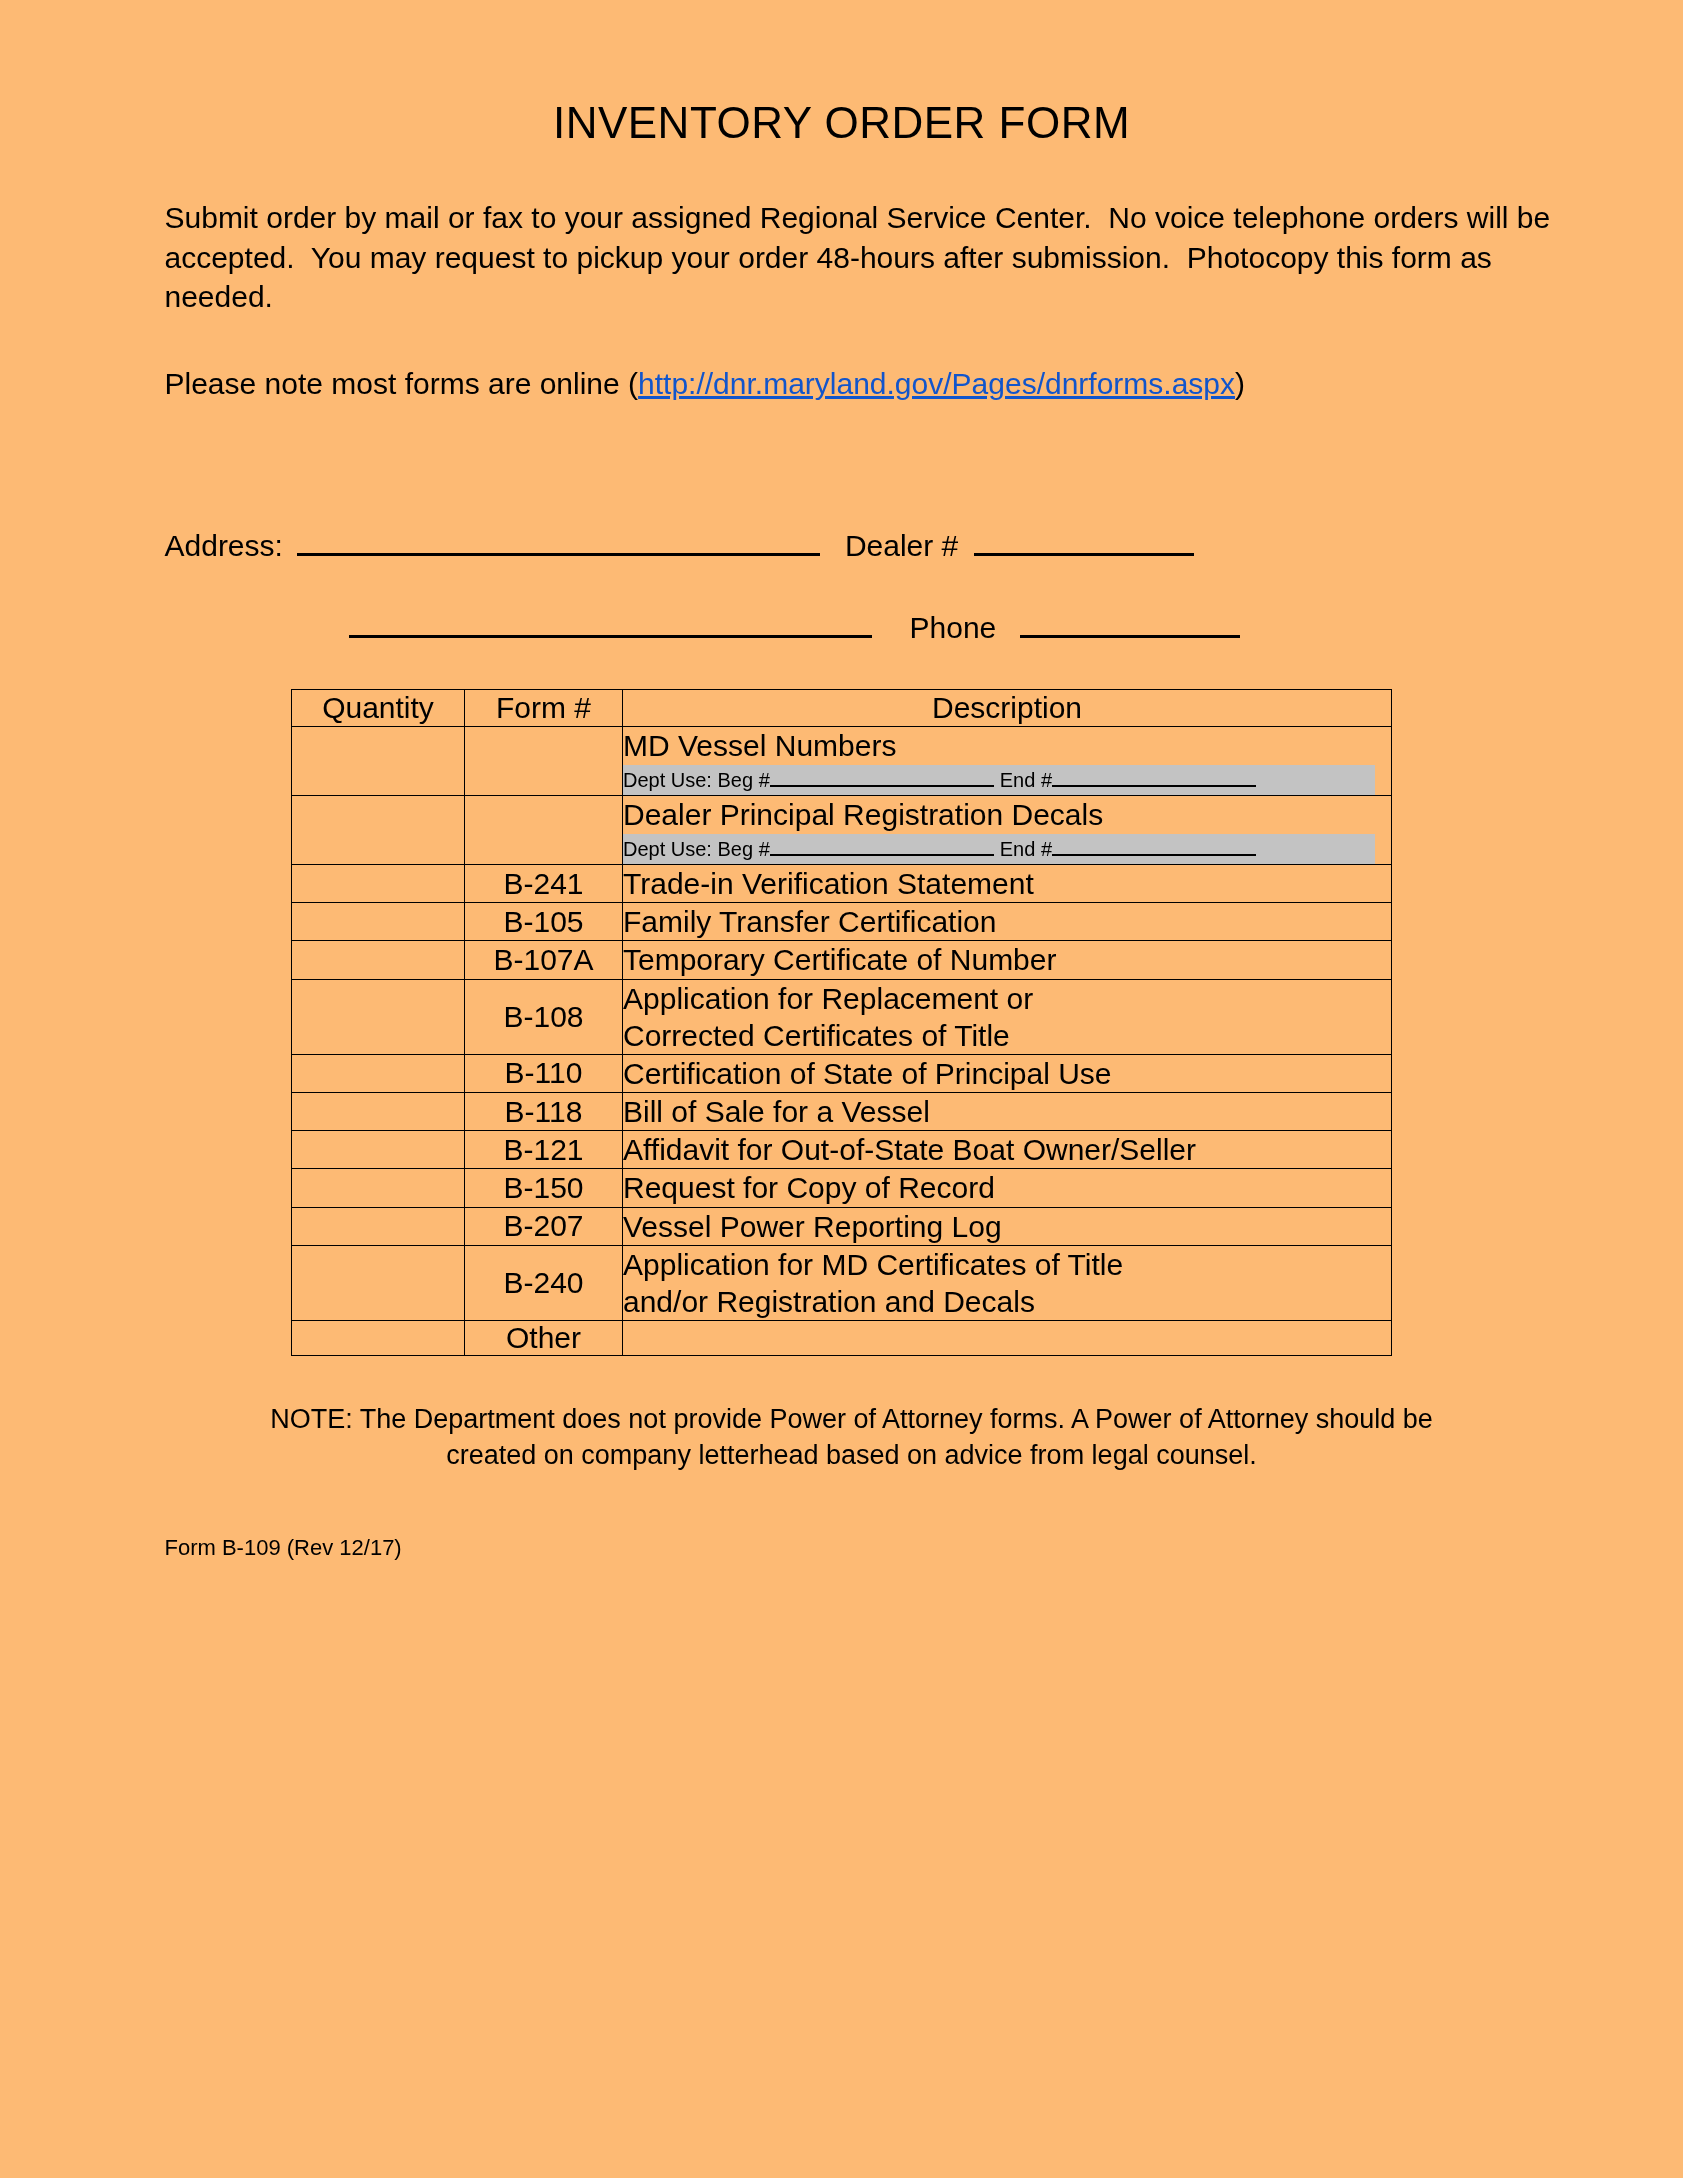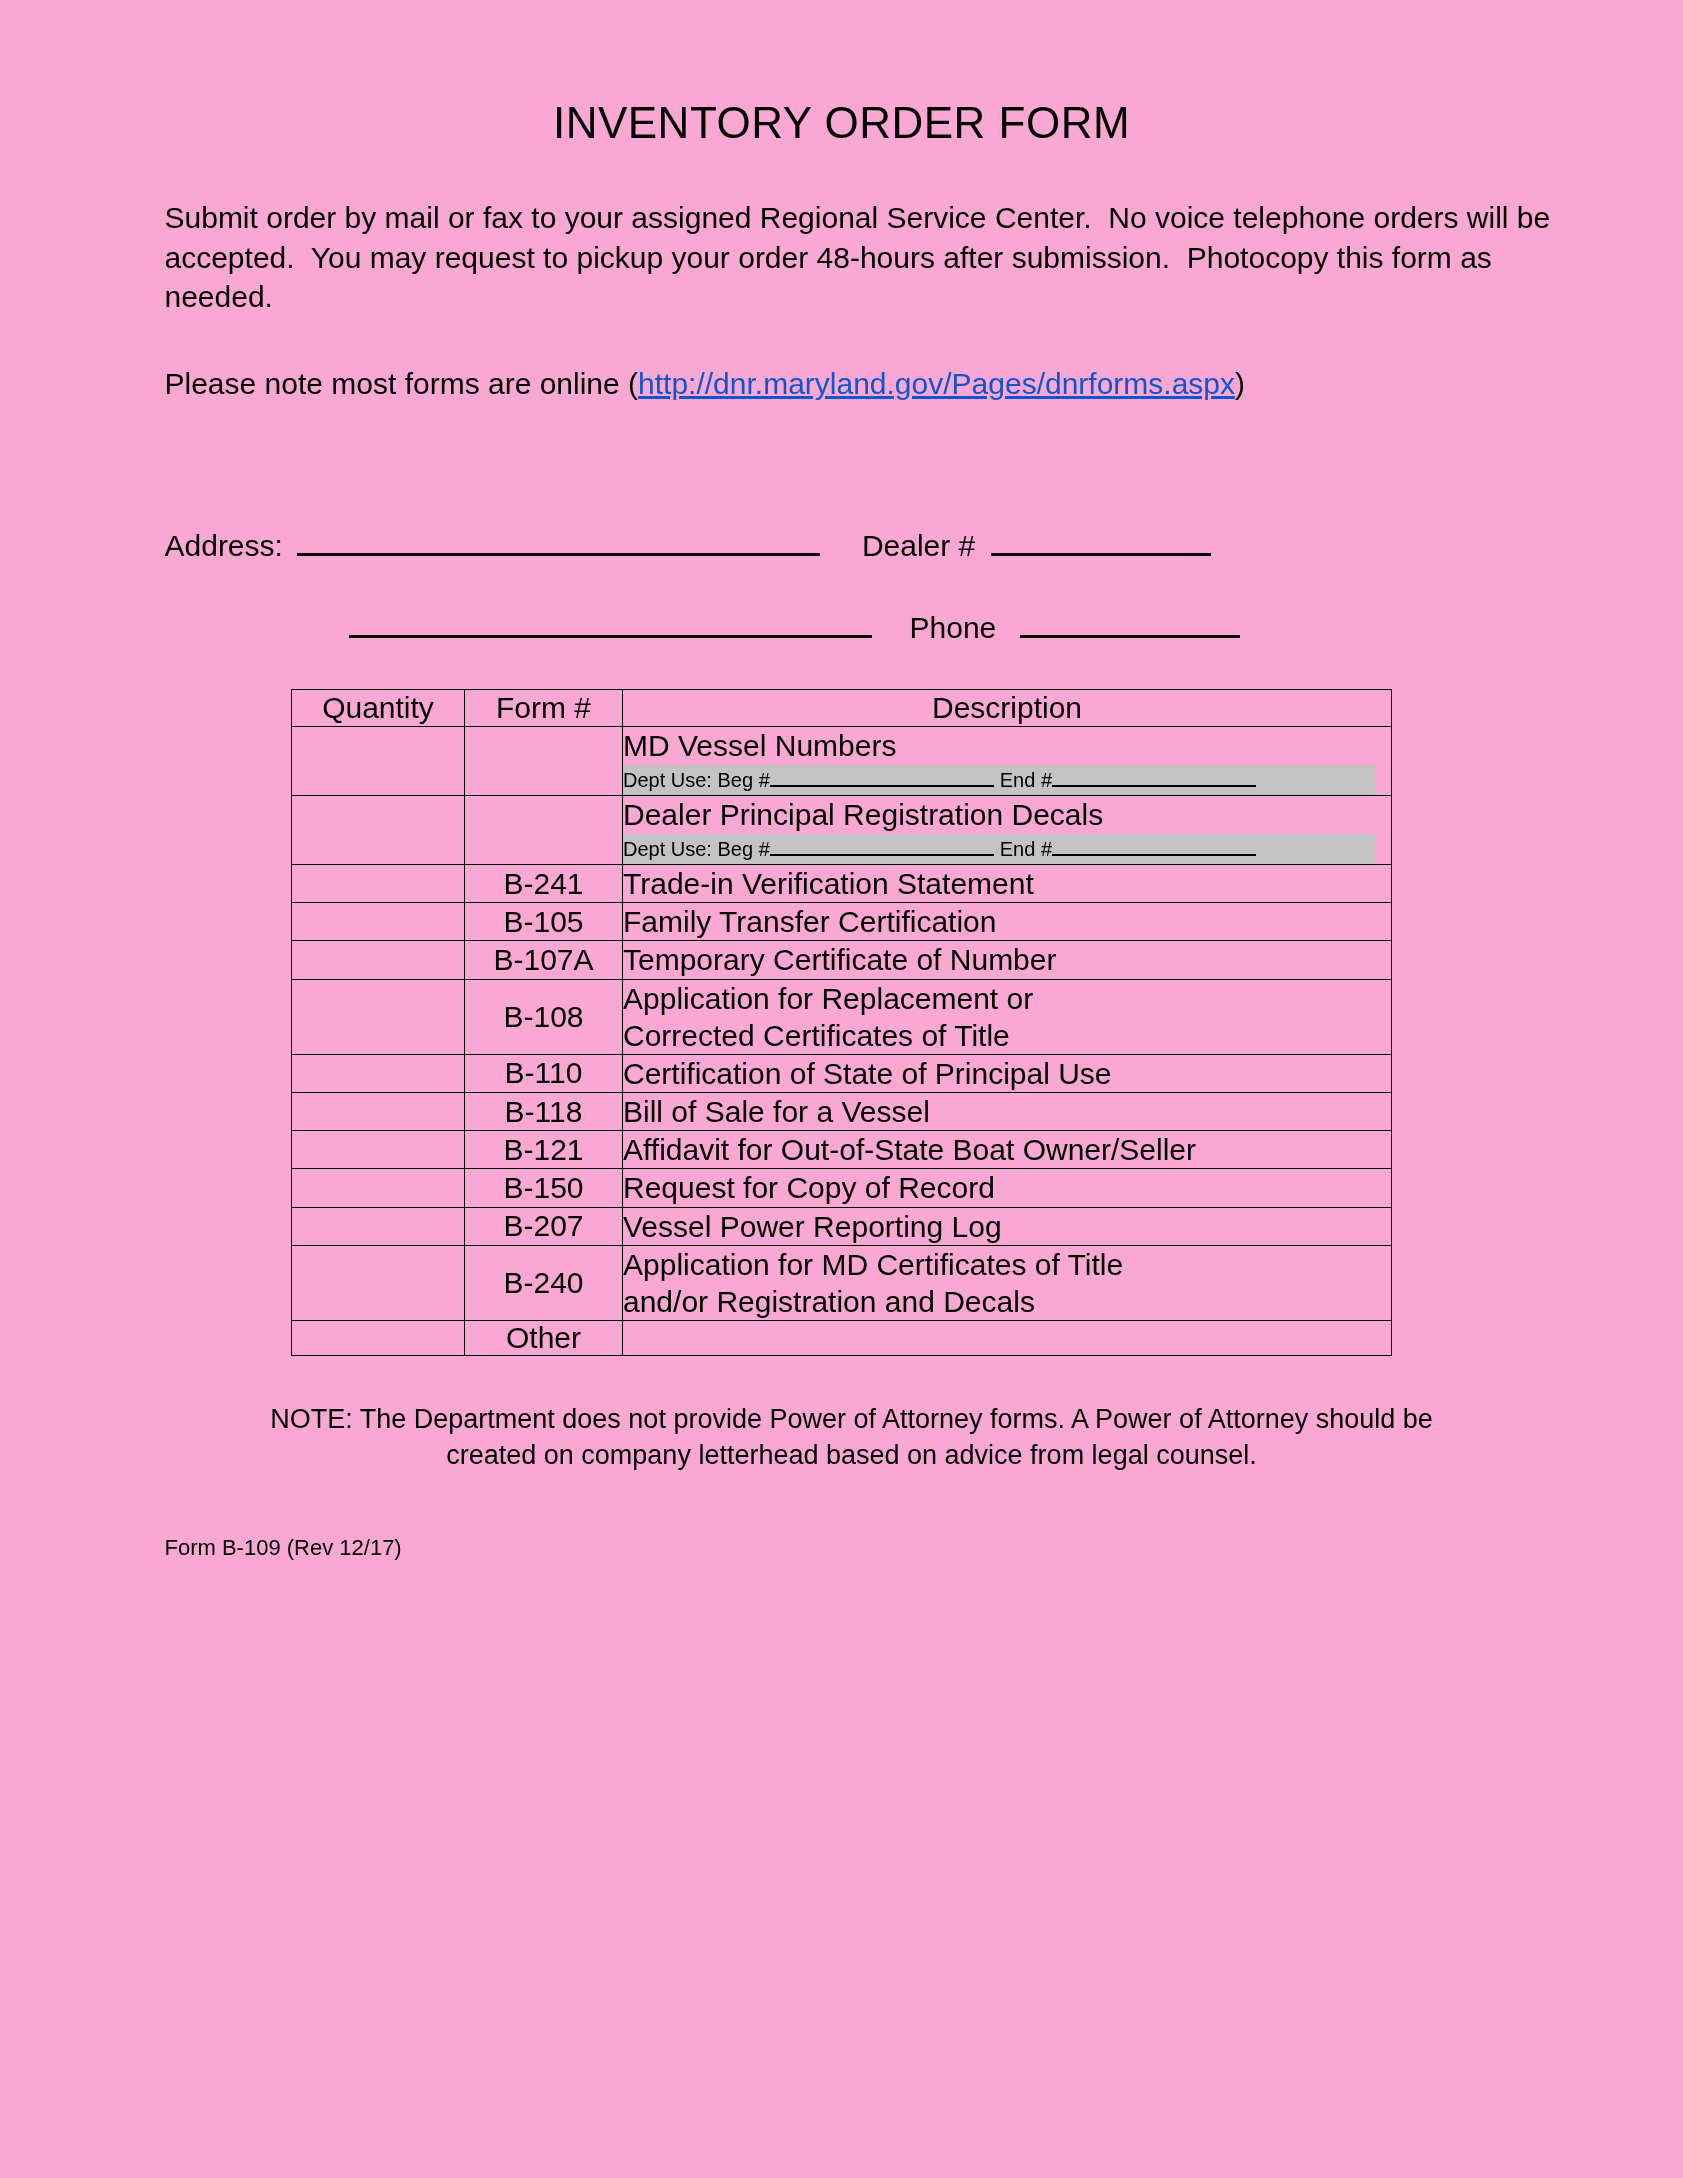--- a/index.html
+++ b/index.html
@@ -11,21 +11,21 @@
     width: 1683px;
     height: 2178px;
     font-family: "Liberation Sans", sans-serif;
     color: #000000;
     overflow: hidden;
   }
   .page {
     position: relative;
     width: 1683px;
     height: 2178px;
-    background: #f9a8d4;
+    background: #fdba74;
     box-sizing: border-box;
     padding: 0;
   }
 
   
   .doc-title {
     text-align: center;
     font-size: 44px;
     font-weight: 400;
     letter-spacing: 0.5px;
@@ -83,21 +83,21 @@
 
   
   .rule-dealer   { width: 610px; margin-left: 50px; }
   .rule-date     { width: 178px; margin-left: 16px; }
   .rule-address  { width: 523px; margin-left: 14px; }
   .rule-dealernum{ width: 220px; margin-left: 16px; }
   .rule-address2 { width: 523px; margin-left: 184px; }
   .rule-phone    { width: 220px; margin-left: 24px; }
 
   .lbl-date   { margin-left: 34px; }
-  .lbl-dealernum { margin-left: 42px; }
+  .lbl-dealernum { margin-left: 25px; }
   .lbl-phone  { margin-left: 38px; }
 
   
   .table-wrap {
     margin: 0 auto;
     width: 1426px;
     padding-left: 0;
     box-sizing: border-box;
     display: flex;
     justify-content: center;

